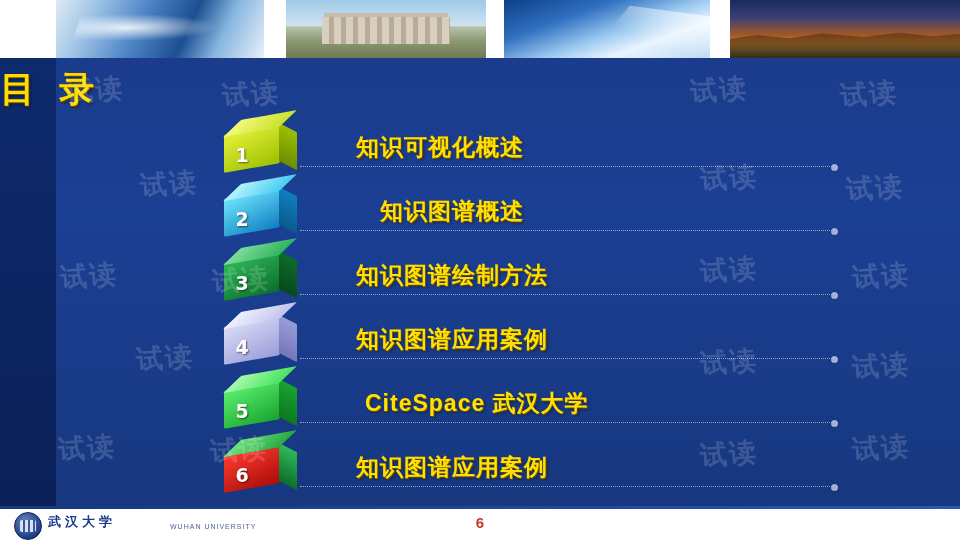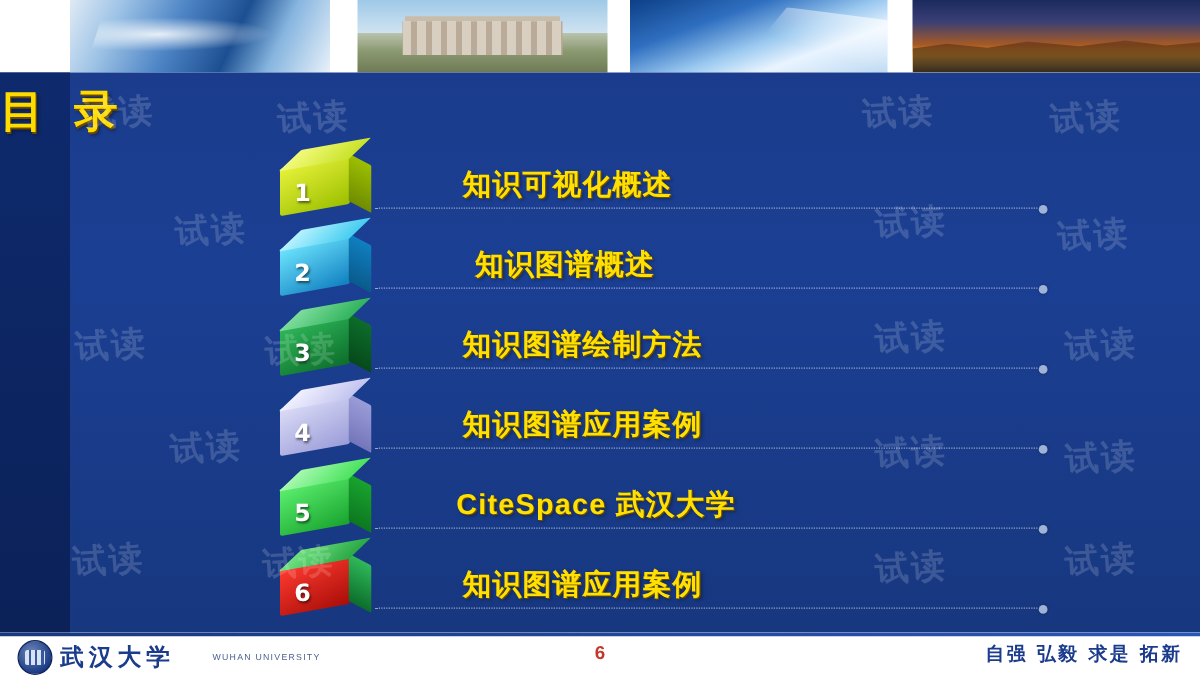--- a/index.html
+++ b/index.html
@@ -58,36 +58,36 @@
   .cube .top{position:absolute;left:8px;top:-12px;width:56px;height:14px;
      transform:skewX(-52deg);border-radius:1px;}
   .num{position:absolute;left:0;top:0;width:84px;height:50px;line-height:50px;
      text-align:center;color:#ffffff;font-size:19px;font-weight:bold;
      font-family:"DejaVu Sans","Liberation Sans",sans-serif;
      text-shadow:1px 1px 2px rgba(0,0,0,.55);z-index:3;}
   .dots{position:absolute;left:100px;right:10px;top:36px;height:1px;
      border-top:1px dotted rgba(255,255,255,.55);}
   .dots:after{content:"";position:absolute;right:-8px;top:-3px;width:7px;height:7px;
      border-radius:50%;background:#9fb3d8;box-shadow:0 0 2px rgba(0,0,0,.4);}
-  .label{position:absolute;left:170px;top:2px;font-size:23px;font-weight:bold;
+  .label{position:absolute;left:156px;top:2px;font-size:23px;font-weight:bold;
      color:#ffe000;letter-spacing:1px;white-space:nowrap;
      font-family:"DejaVu Sans","Liberation Sans",sans-serif;
      text-shadow:1px 1px 0 #6b4d00,2px 2px 3px rgba(0,0,0,.4);}
   .label.en{font-family:"Liberation Sans","DejaVu Sans",sans-serif;}
 
   
   .footer{position:absolute;left:0;top:506px;width:960px;height:34px;background:#fff;}
   .footer-rule{position:absolute;left:0;top:0;width:960px;height:3px;
      background:linear-gradient(90deg,#17377f,#2a56b5);}
   .logo{position:absolute;left:14px;top:6px;width:26px;height:26px;border-radius:50%;
      background:radial-gradient(circle at 40% 35%,#6f86b8,#1c3c86 70%,#0e2255);
      border:1px solid #0e2255;}
   .logo:after{content:"";position:absolute;left:5px;top:7px;width:16px;height:12px;
      border-radius:2px;background:repeating-linear-gradient(90deg,#d9e2f3 0 3px,#35589f 3px 5px);}
-  .uni-cn{position:absolute;left:48px;top:7px;font-size:19px;font-weight:bold;color:#1b3c8c;
+  .uni-cn{position:absolute;left:48px;top:7px;font-size:13px;font-weight:bold;color:#1b3c8c;
      letter-spacing:4px;font-family:"DejaVu Serif","Liberation Serif",serif;text-align:center;}
   .uni-en{position:absolute;left:170px;top:17px;font-size:7px;color:#4b5f90;letter-spacing:1px;
      font-family:"Liberation Sans",sans-serif;}
   .pagenum{position:absolute;left:0;top:8px;width:960px;text-align:center;
      font-size:15px;font-weight:bold;color:#c0392b;font-family:"Liberation Sans",sans-serif;}
   .motto{position:absolute;right:14px;top:8px;font-size:15px;font-weight:bold;color:#1b3c8c;
      letter-spacing:2px;font-family:"DejaVu Serif","Liberation Serif",serif;}
 
   
   .wm-layer{position:absolute;inset:0;pointer-events:none;overflow:hidden;}
@@ -212,16 +212,15 @@
       <div class="wm dark" style="left: 432px; top: 500px;">试读</div>
       <div class="wm dark" style="left: 600px; top: 500px;">试读</div>
     </div>
 
   <div class="footer">
     <div class="footer-rule"></div>
     <div class="logo"></div>
     <div class="uni-cn">武汉大学</div>
     <div class="uni-en">WUHAN UNIVERSITY</div>
     <div class="pagenum">6</div>
-    <div class="motto">自强 弘毅 求是 拓新</div>
   </div>
 
 </div>
 
 </body></html>

